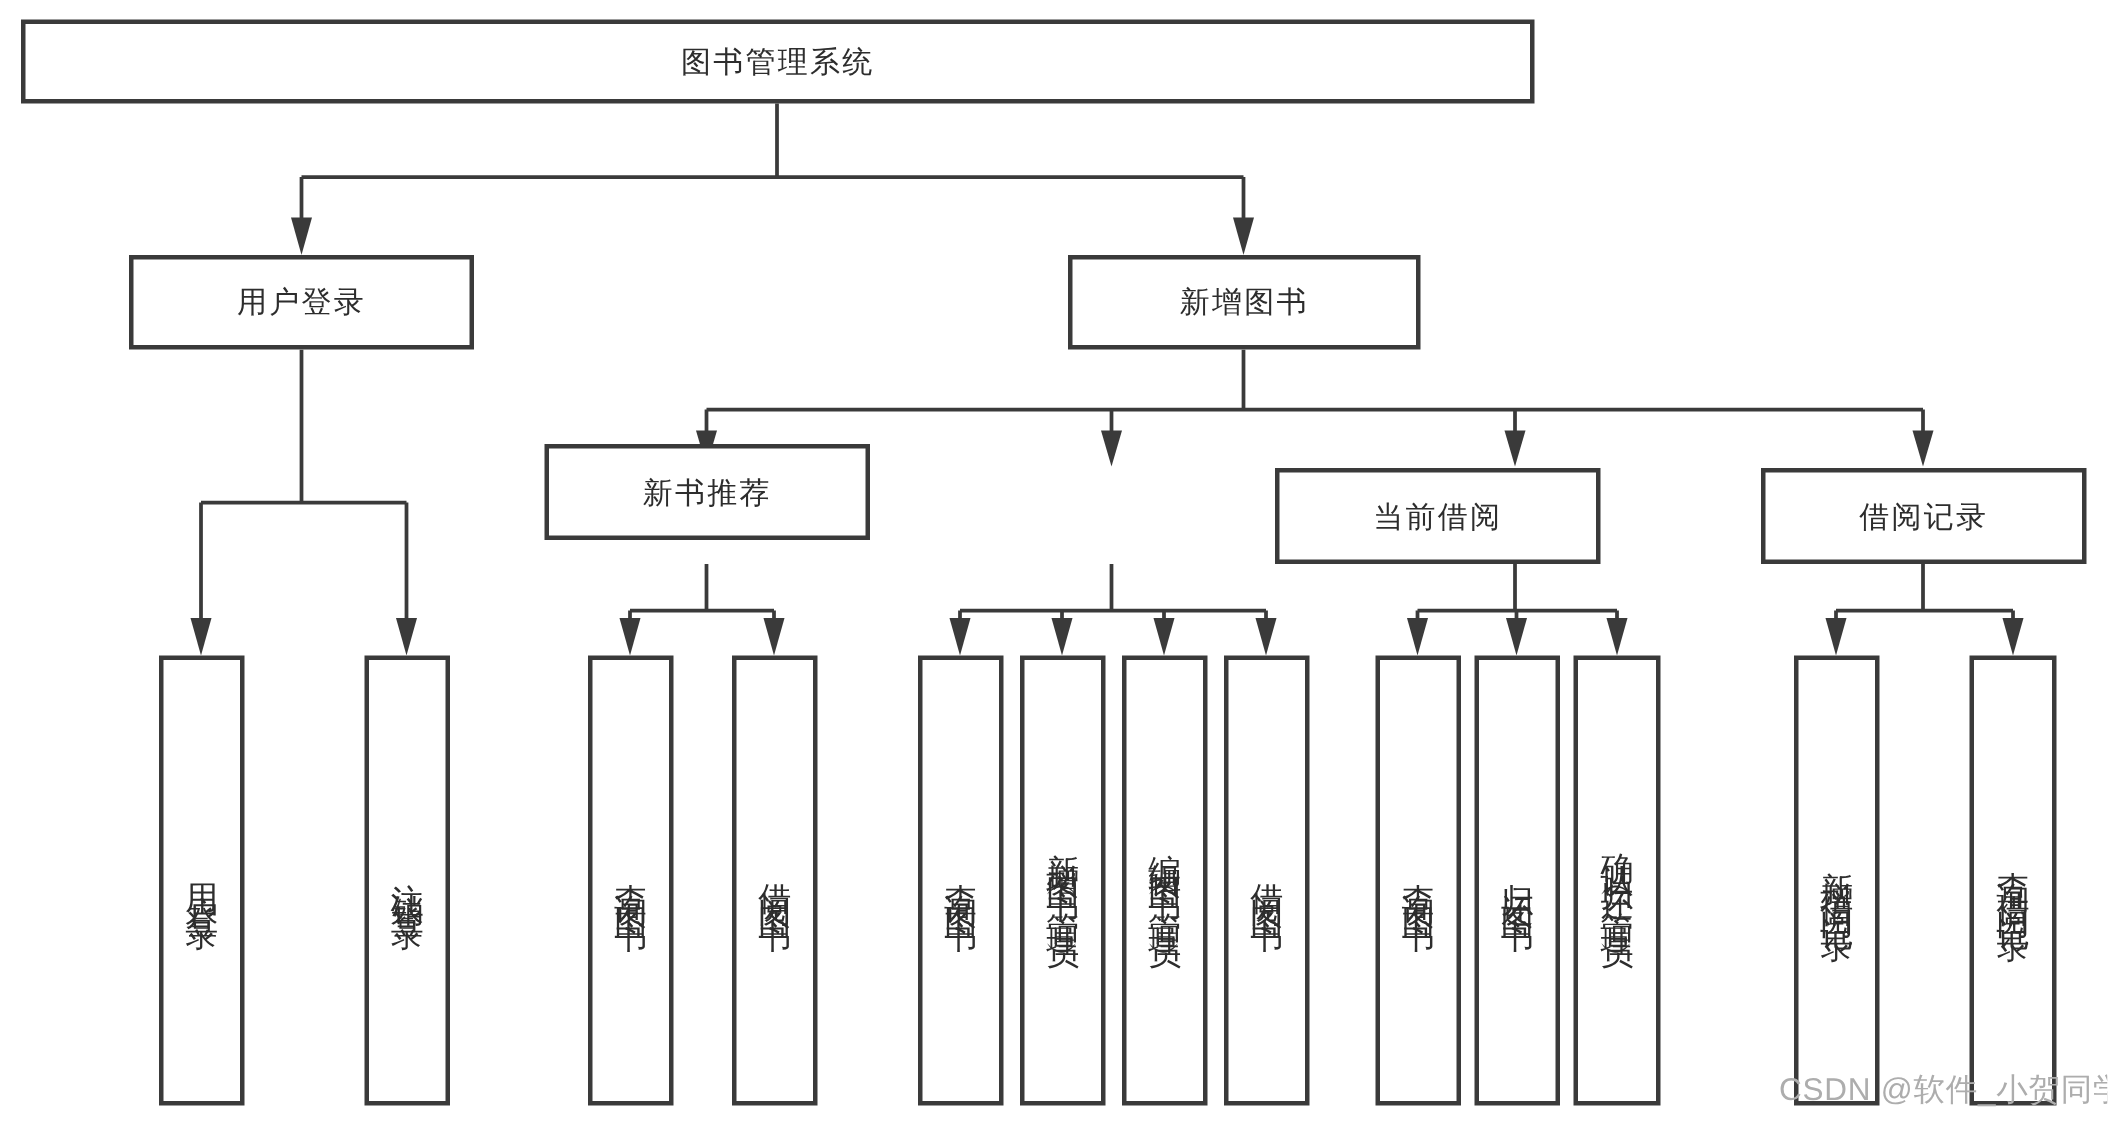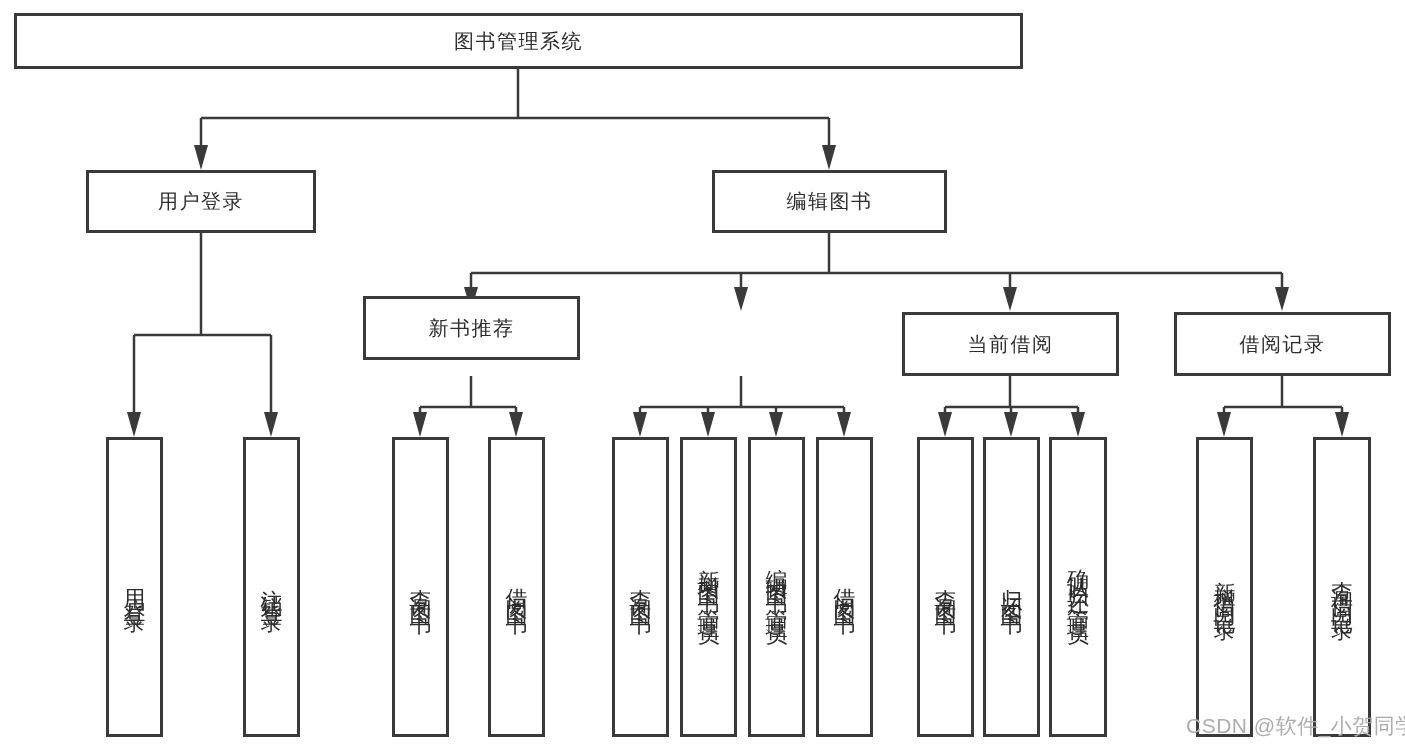--- a/index.html
+++ b/index.html
@@ -148,27 +148,27 @@
   </svg>
 
   <div class="box hbox" style="left:14px;top:13px;width:1009px;height:56px">
     <span class="lbl">图书管理系统</span>
   </div>
 
   <div class="box hbox" style="left:86px;top:170px;width:230px;height:63px">
     <span class="lbl">用户登录</span>
   </div>
   <div class="box hbox" style="left:712px;top:170px;width:235px;height:63px">
-    <span class="lbl">编辑图书</span>
+    <span class="lbl">新增图书</span>
   </div>
 
   <div class="box hbox" style="left:363px;top:296px;width:217px;height:64px">
     <span class="lbl">新书推荐</span>
   </div>
-  <div class="box hbox" style="left:902px;top:312px;width:217px;height:64px">
+  <div class="box hbox" style="left:850px;top:312px;width:217px;height:64px">
     <span class="lbl">当前借阅</span>
   </div>
   <div class="box hbox" style="left:1174px;top:312px;width:217px;height:64px">
     <span class="lbl">借阅记录</span>
   </div>
 
   <div class="box vbox" style="left:106px;top:437px;width:57px;height:300px">
     <span class="lbl">用户登录</span>
   </div>
   <div class="box vbox" style="left:243px;top:437px;width:57px;height:300px">

